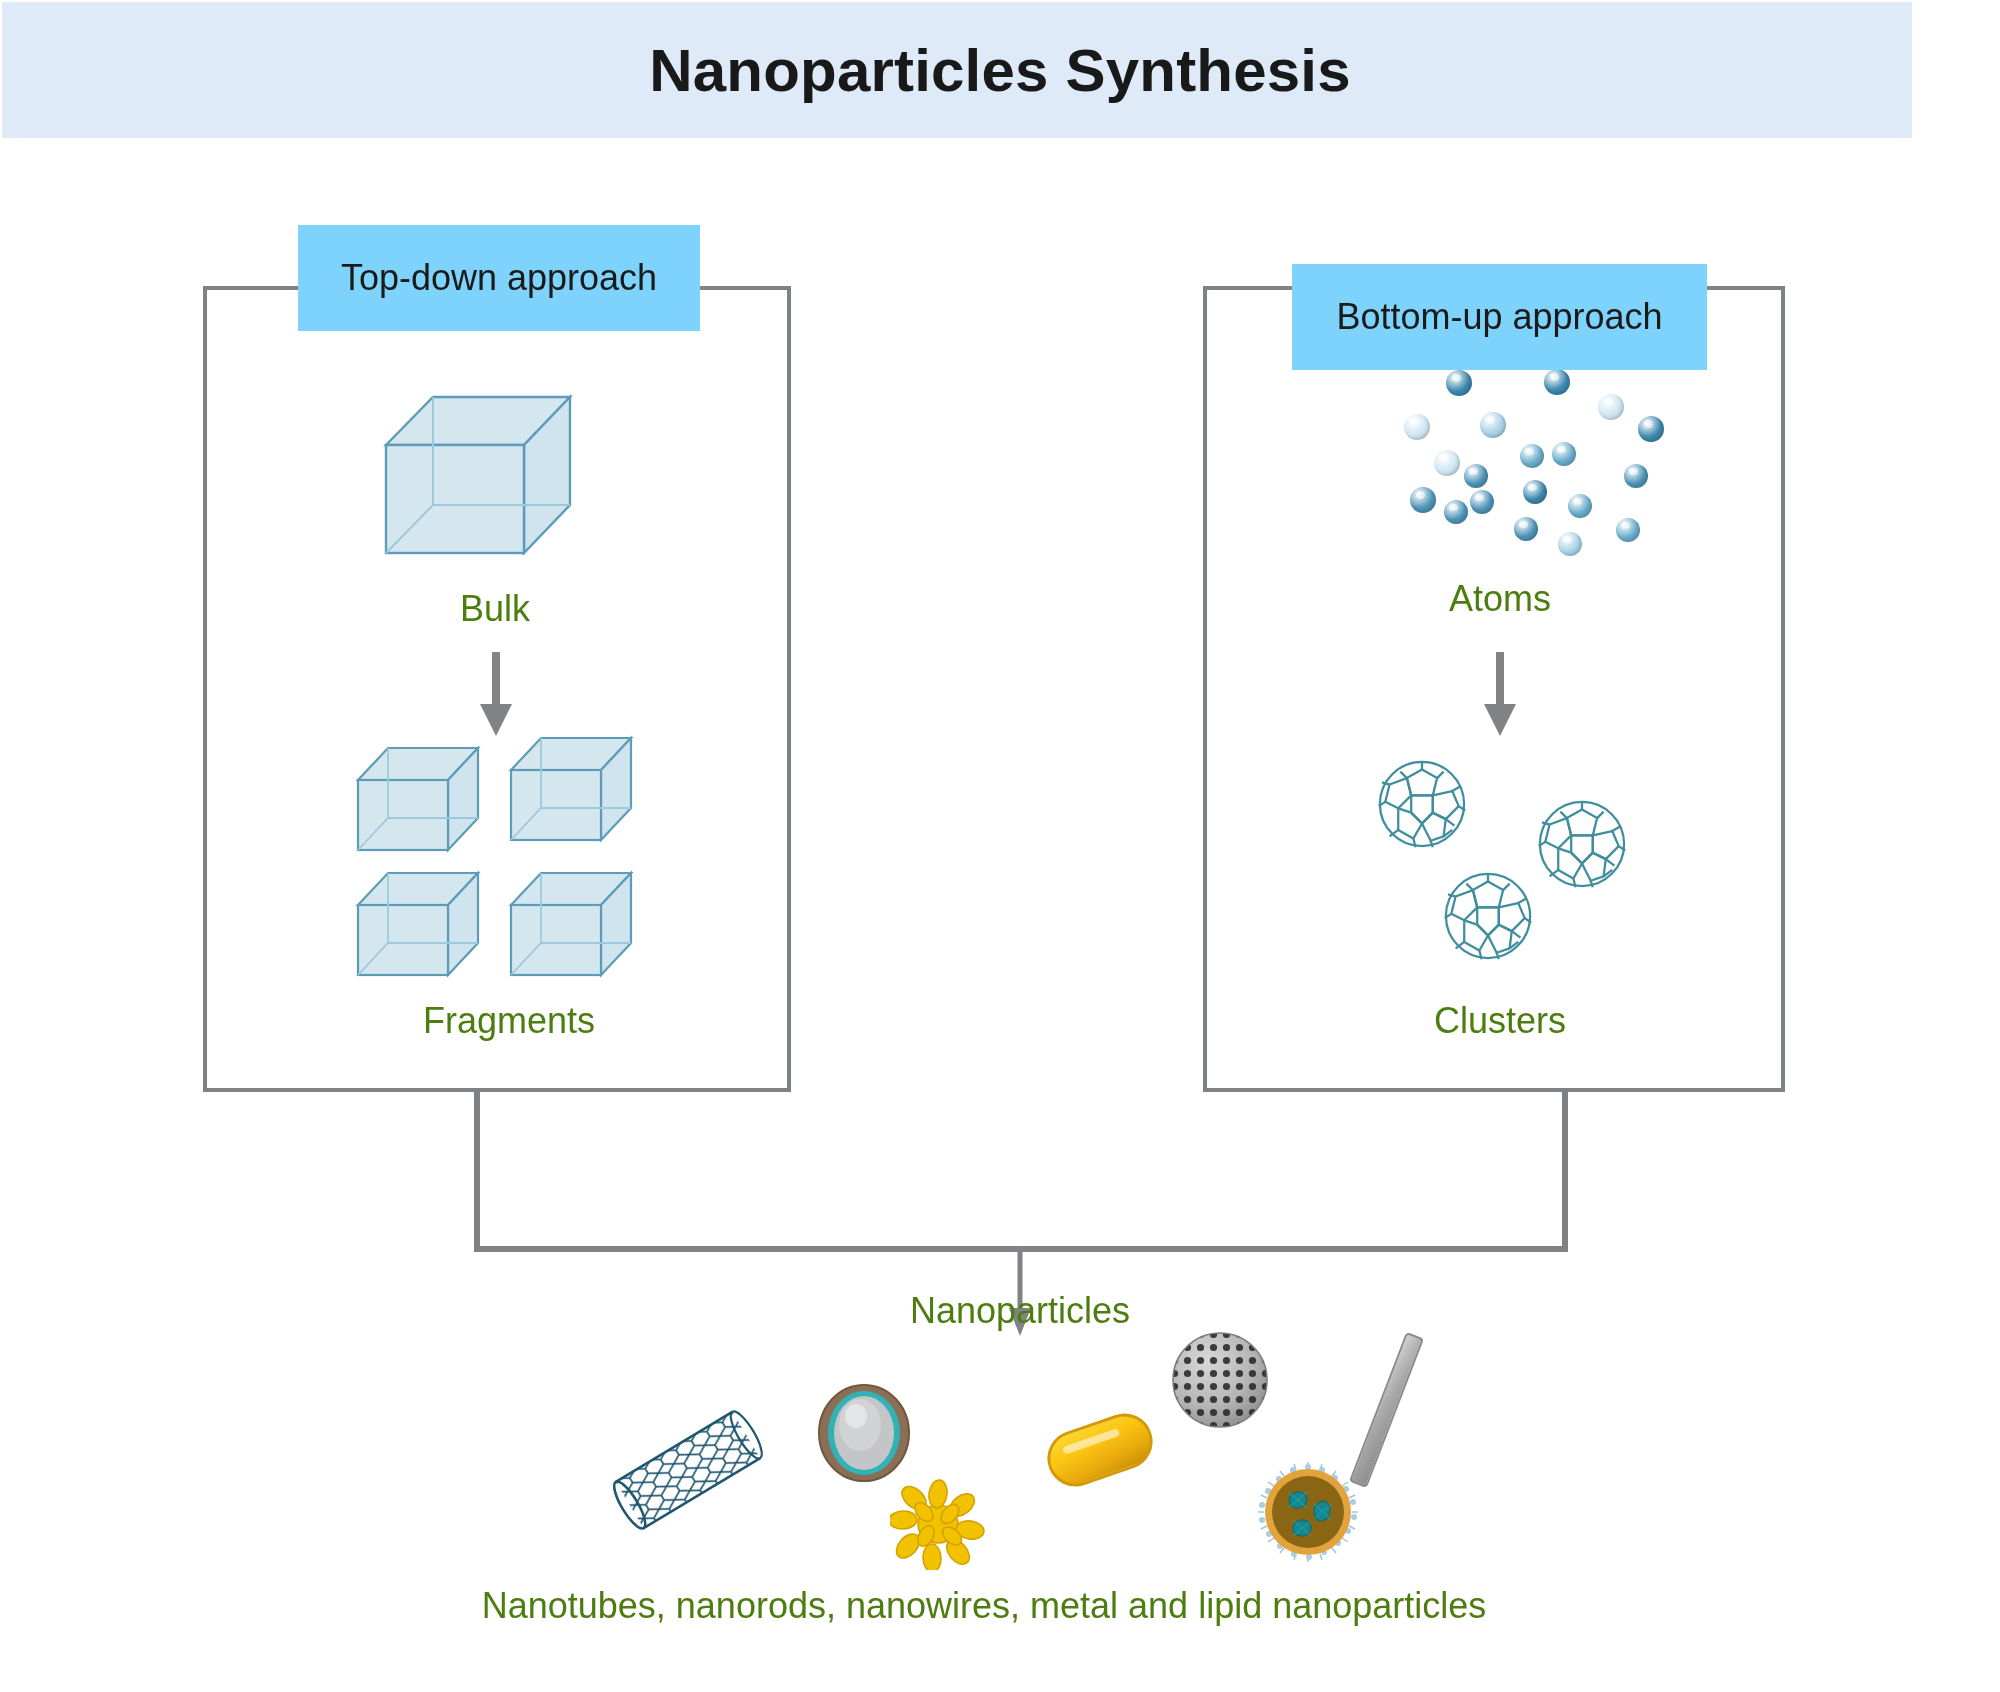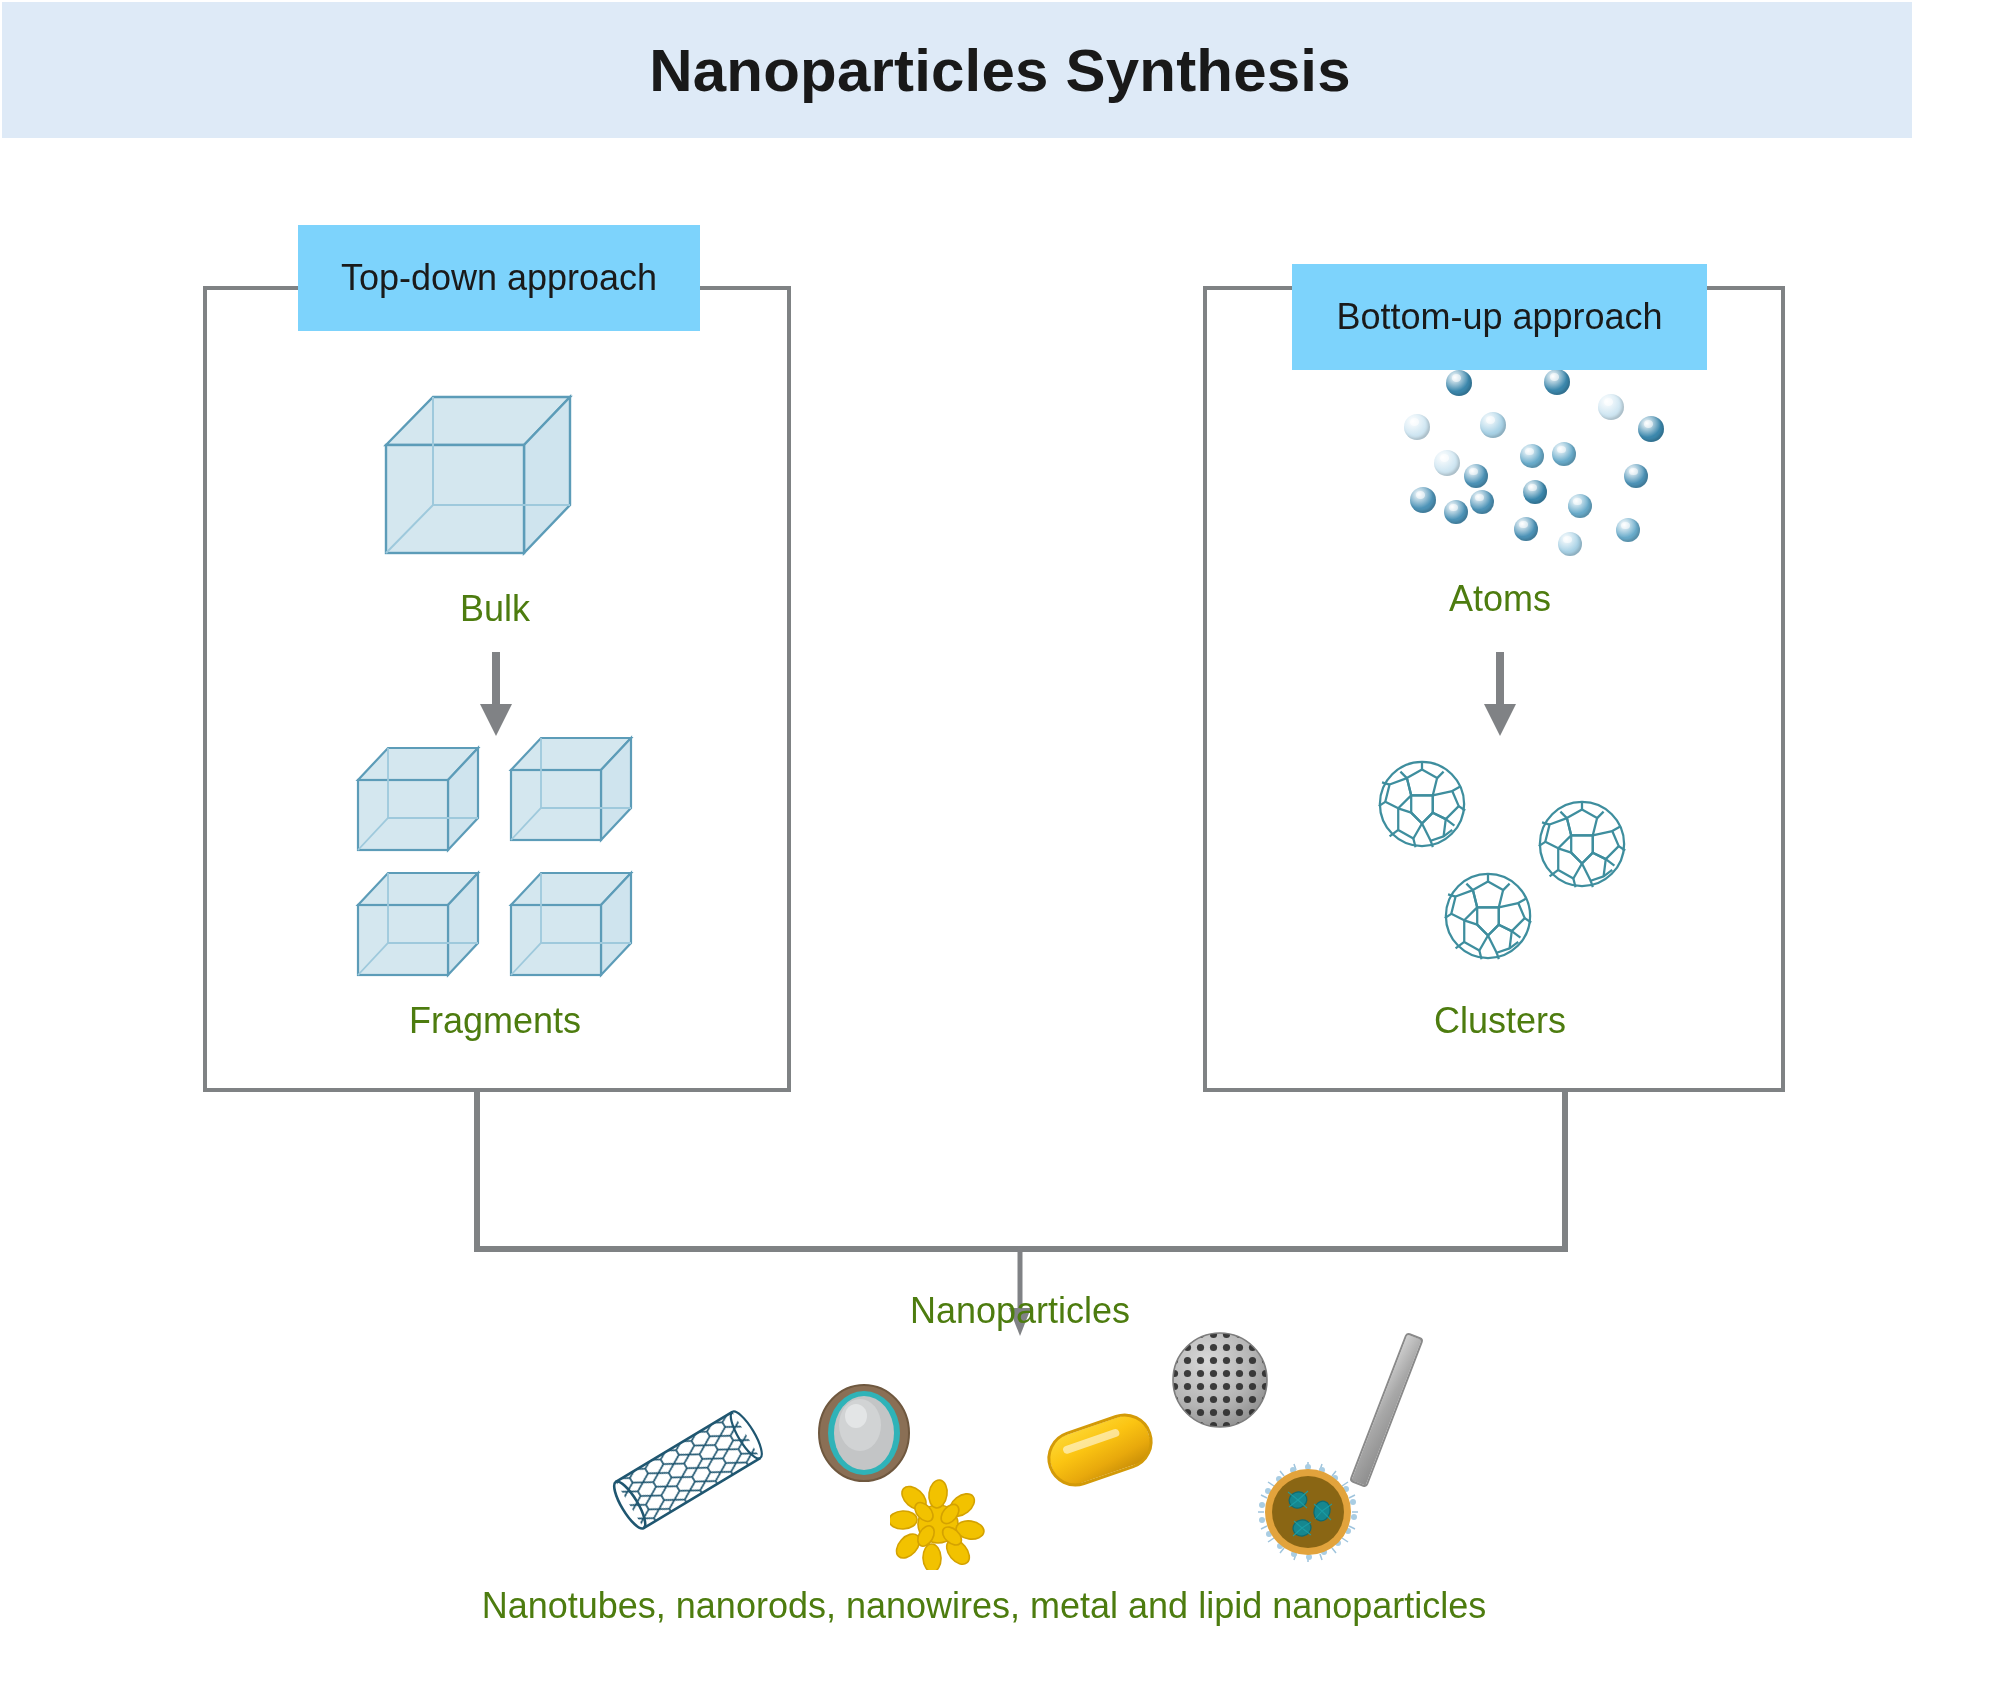--- a/index.html
+++ b/index.html
@@ -163,21 +163,21 @@
     <polyline points="6,110 36,78 126,78" fill="none" stroke="#9ec9dc" stroke-width="1.8"></polyline>
     <line x1="36" y1="78" x2="36" y2="8" stroke="#9ec9dc" stroke-width="1.8"></line>
   </svg>
   <svg class="cube" style="left:505px; top:865px;" width="132" height="120" viewBox="0 0 132 120">
     <polygon points="6,40 36,8 126,8 96,40" fill="#d4e7ef" stroke="#5c9cb8" stroke-width="2.2"></polygon>
     <polygon points="96,40 126,8 126,78 96,110" fill="#cfe4ee" stroke="#5c9cb8" stroke-width="2.2"></polygon>
     <rect x="6" y="40" width="90" height="70" fill="#d4e7ef" stroke="#5c9cb8" stroke-width="2.2"></rect>
     <polyline points="6,110 36,78 126,78" fill="none" stroke="#9ec9dc" stroke-width="1.8"></polyline>
     <line x1="36" y1="78" x2="36" y2="8" stroke="#9ec9dc" stroke-width="1.8"></line>
   </svg>
-  <div class="caption" style="left:395px; top:1000px; width:200px;">Fragments</div>
+  <div class="caption" style="left:395px; top:1000px; width:200px;text-align:right;">Fragments</div>
 
   <div class="group-box" id="box-bottomup"></div>
   <div class="group-label" id="label-bottomup">Bottom-up approach</div>
 
   <div class="atoms-field" id="atoms-field" style="left:1408px; top:352px; width:240px; height:200px;">
       <div class="atom" style="left: 38px; top: 18px; width: 26px; height: 26px; background: radial-gradient(circle at 34% 28%, rgb(255, 255, 255) 0%, rgb(60, 136, 173) 55%, rgb(60, 136, 173) 100%); box-shadow: rgba(0, 0, 0, 0.18) -2px -2px 3px inset;"></div>
       <div class="atom" style="left: 136px; top: 17px; width: 26px; height: 26px; background: radial-gradient(circle at 34% 28%, rgb(255, 255, 255) 0%, rgb(60, 136, 173) 55%, rgb(60, 136, 173) 100%); box-shadow: rgba(0, 0, 0, 0.18) -2px -2px 3px inset;"></div>
       <div class="atom" style="left: 190px; top: 42px; width: 26px; height: 26px; background: radial-gradient(circle at 34% 28%, rgb(255, 255, 255) 0%, rgb(207, 230, 242) 55%, rgb(207, 230, 242) 100%); box-shadow: rgba(0, 0, 0, 0.18) -2px -2px 3px inset;"></div>
       <div class="atom" style="left: -4px; top: 62px; width: 26px; height: 26px; background: radial-gradient(circle at 34% 28%, rgb(255, 255, 255) 0%, rgb(207, 230, 242) 55%, rgb(207, 230, 242) 100%); box-shadow: rgba(0, 0, 0, 0.18) -2px -2px 3px inset;"></div>
       <div class="atom" style="left: 72px; top: 60px; width: 26px; height: 26px; background: radial-gradient(circle at 34% 28%, rgb(255, 255, 255) 0%, rgb(169, 210, 230) 55%, rgb(169, 210, 230) 100%); box-shadow: rgba(0, 0, 0, 0.18) -2px -2px 3px inset;"></div>

